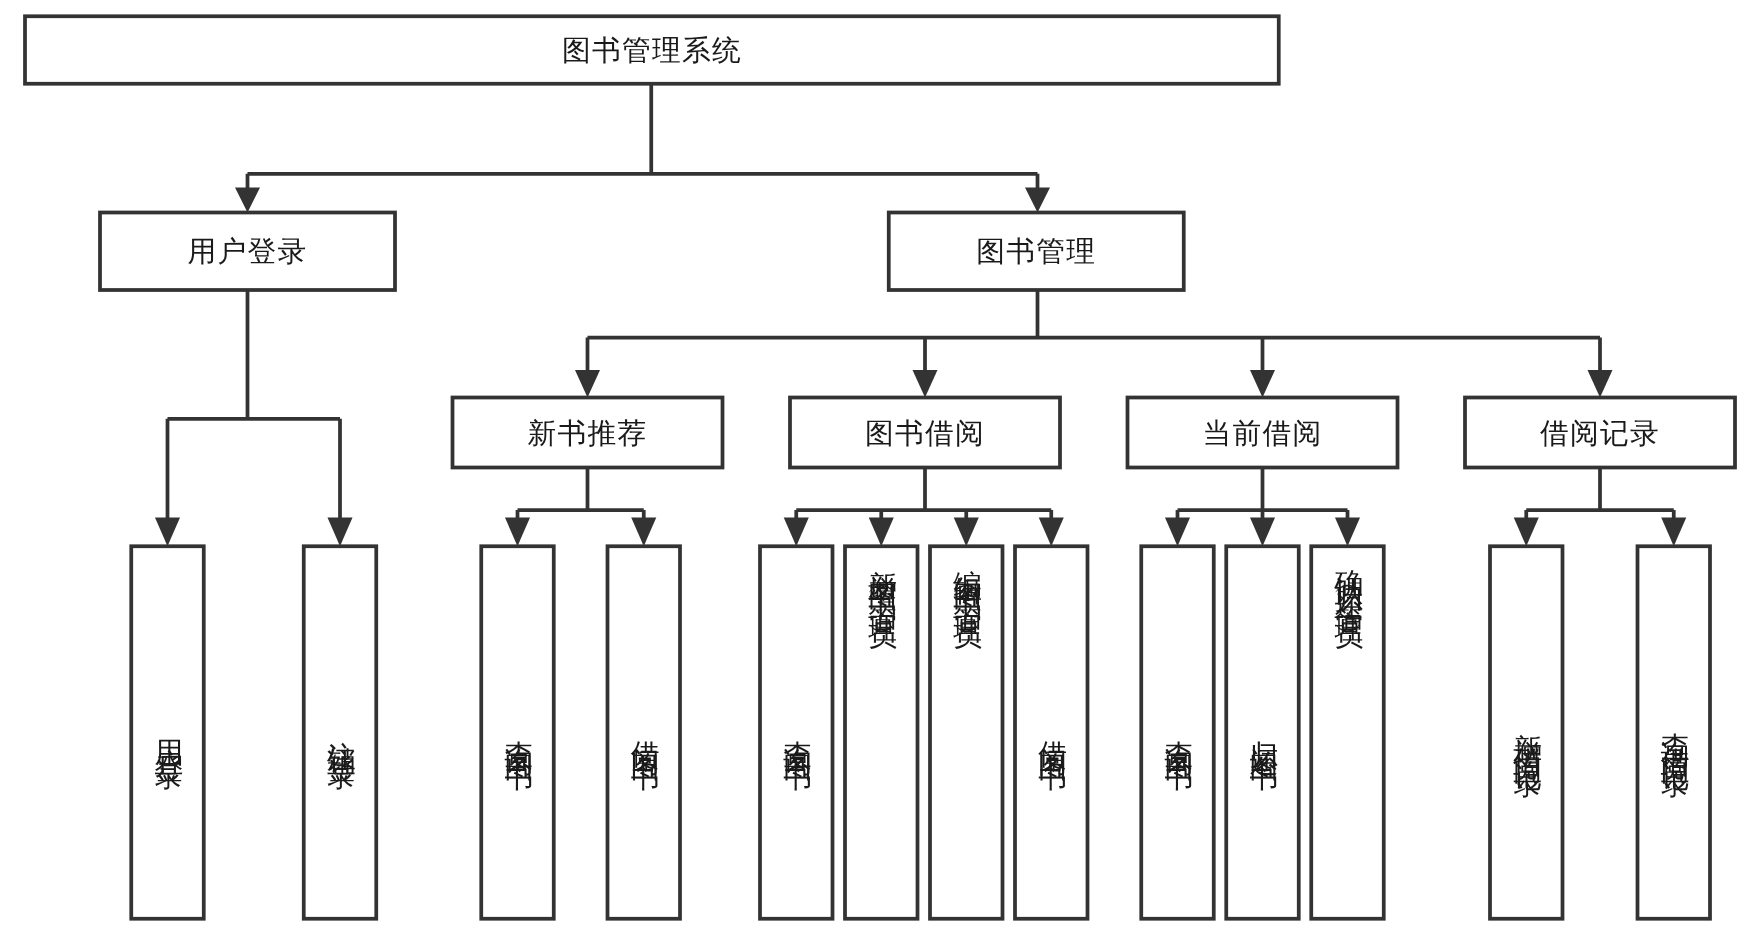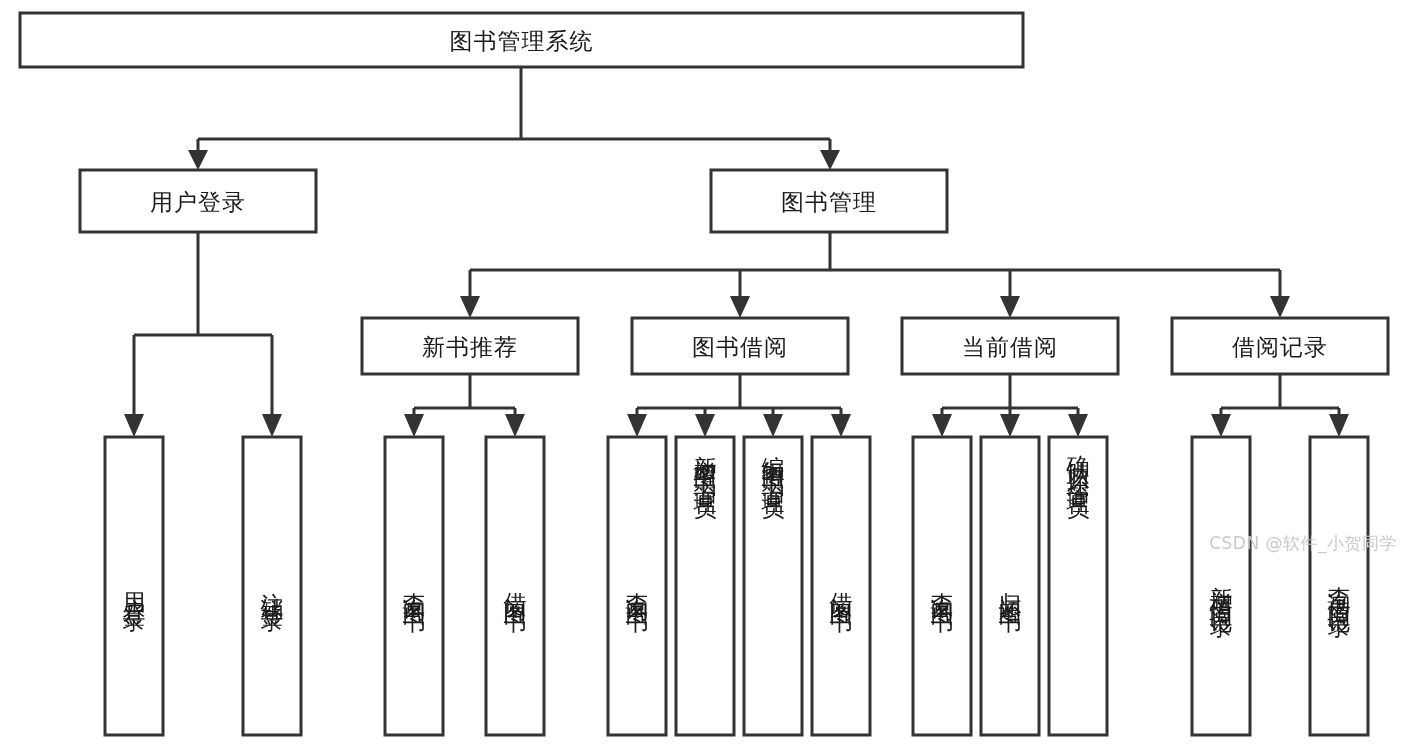--- a/index.html
+++ b/index.html
@@ -256,14 +256,13 @@
   <div class="leaf-label-wrap" style="left:1049px; top:437px; width:58px; height:298px; align-items:flex-start;">
     <span class="leaf-label">确认归还（管理员）</span>
   </div>
   <div class="leaf-label-wrap" style="left:1192px; top:437px; width:58px; height:298px;">
     <span class="leaf-label">新增借阅记录</span>
   </div>
   <div class="leaf-label-wrap" style="left:1310px; top:437px; width:58px; height:298px;">
     <span class="leaf-label">查询借阅记录</span>
   </div>
 
-  <div class="watermark">CSDN @软件_小贺同学</div>
 </div>
 
 </body></html>

